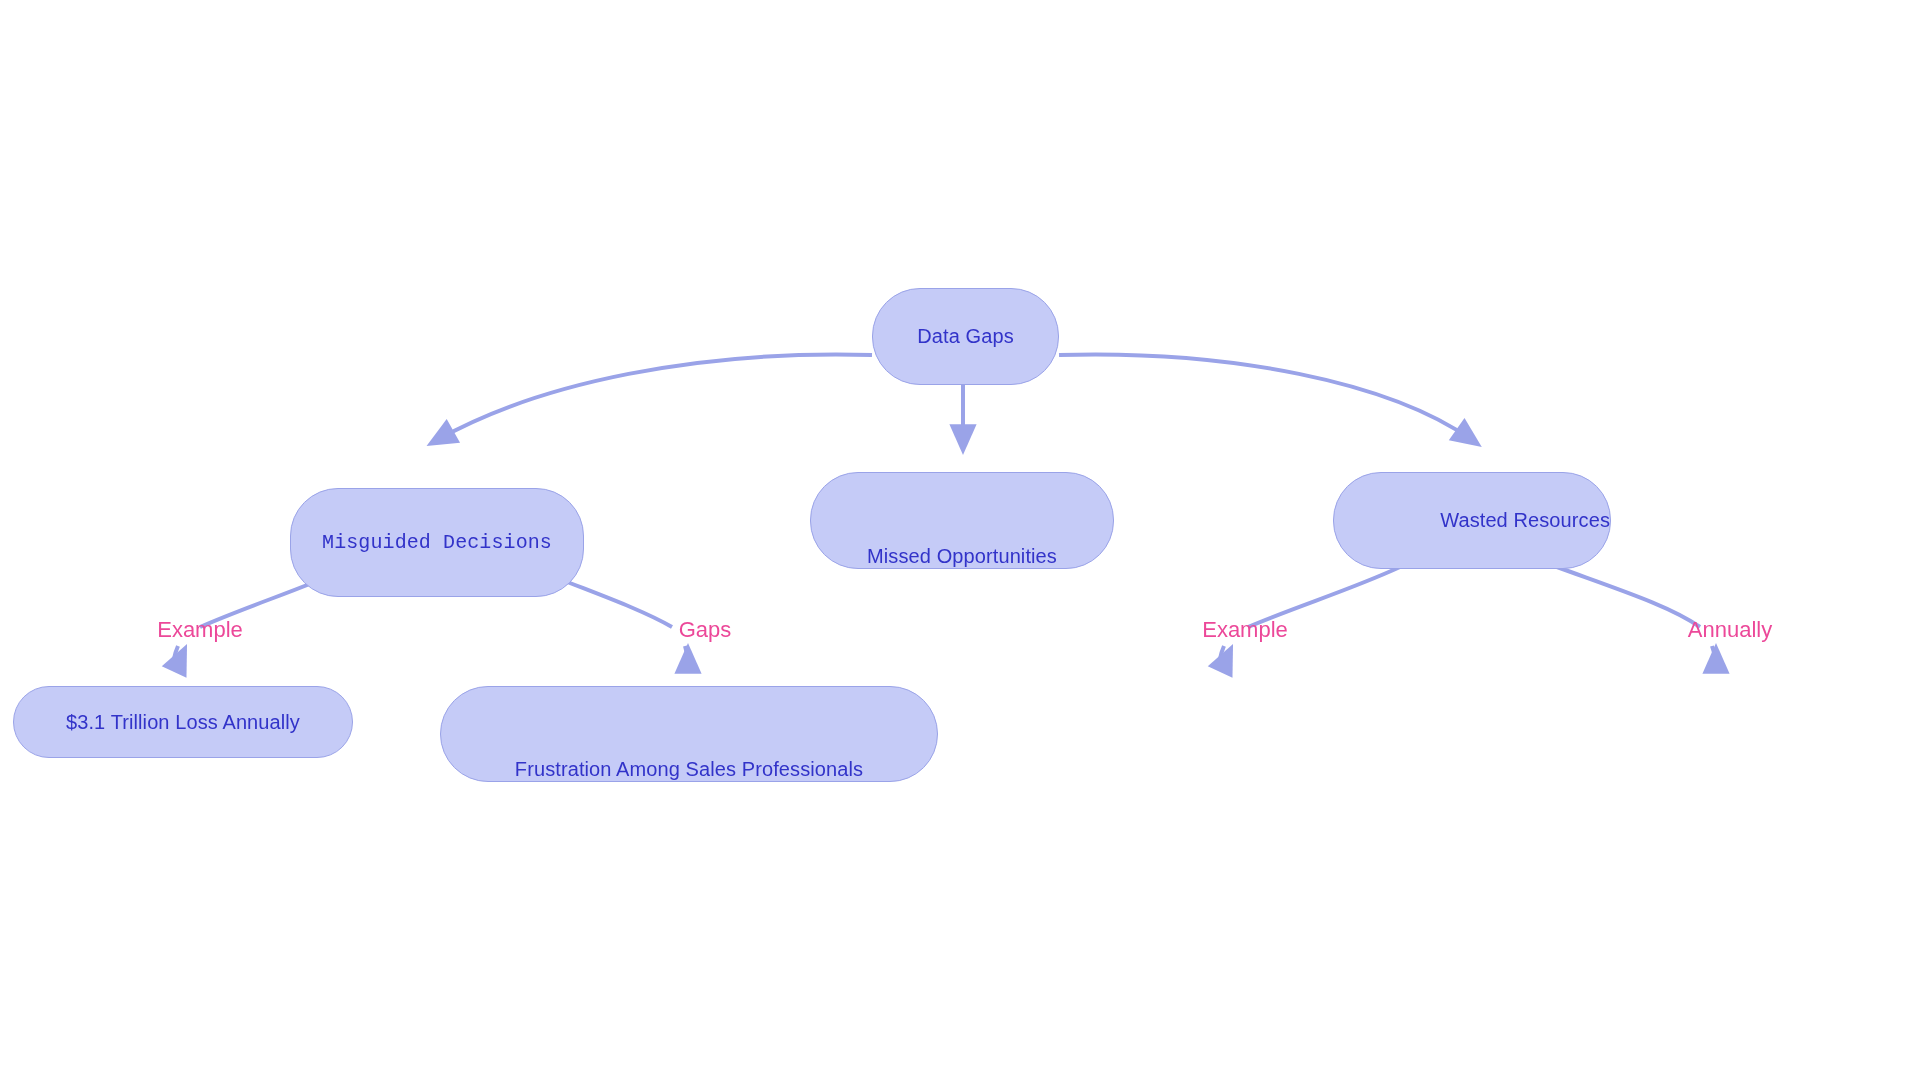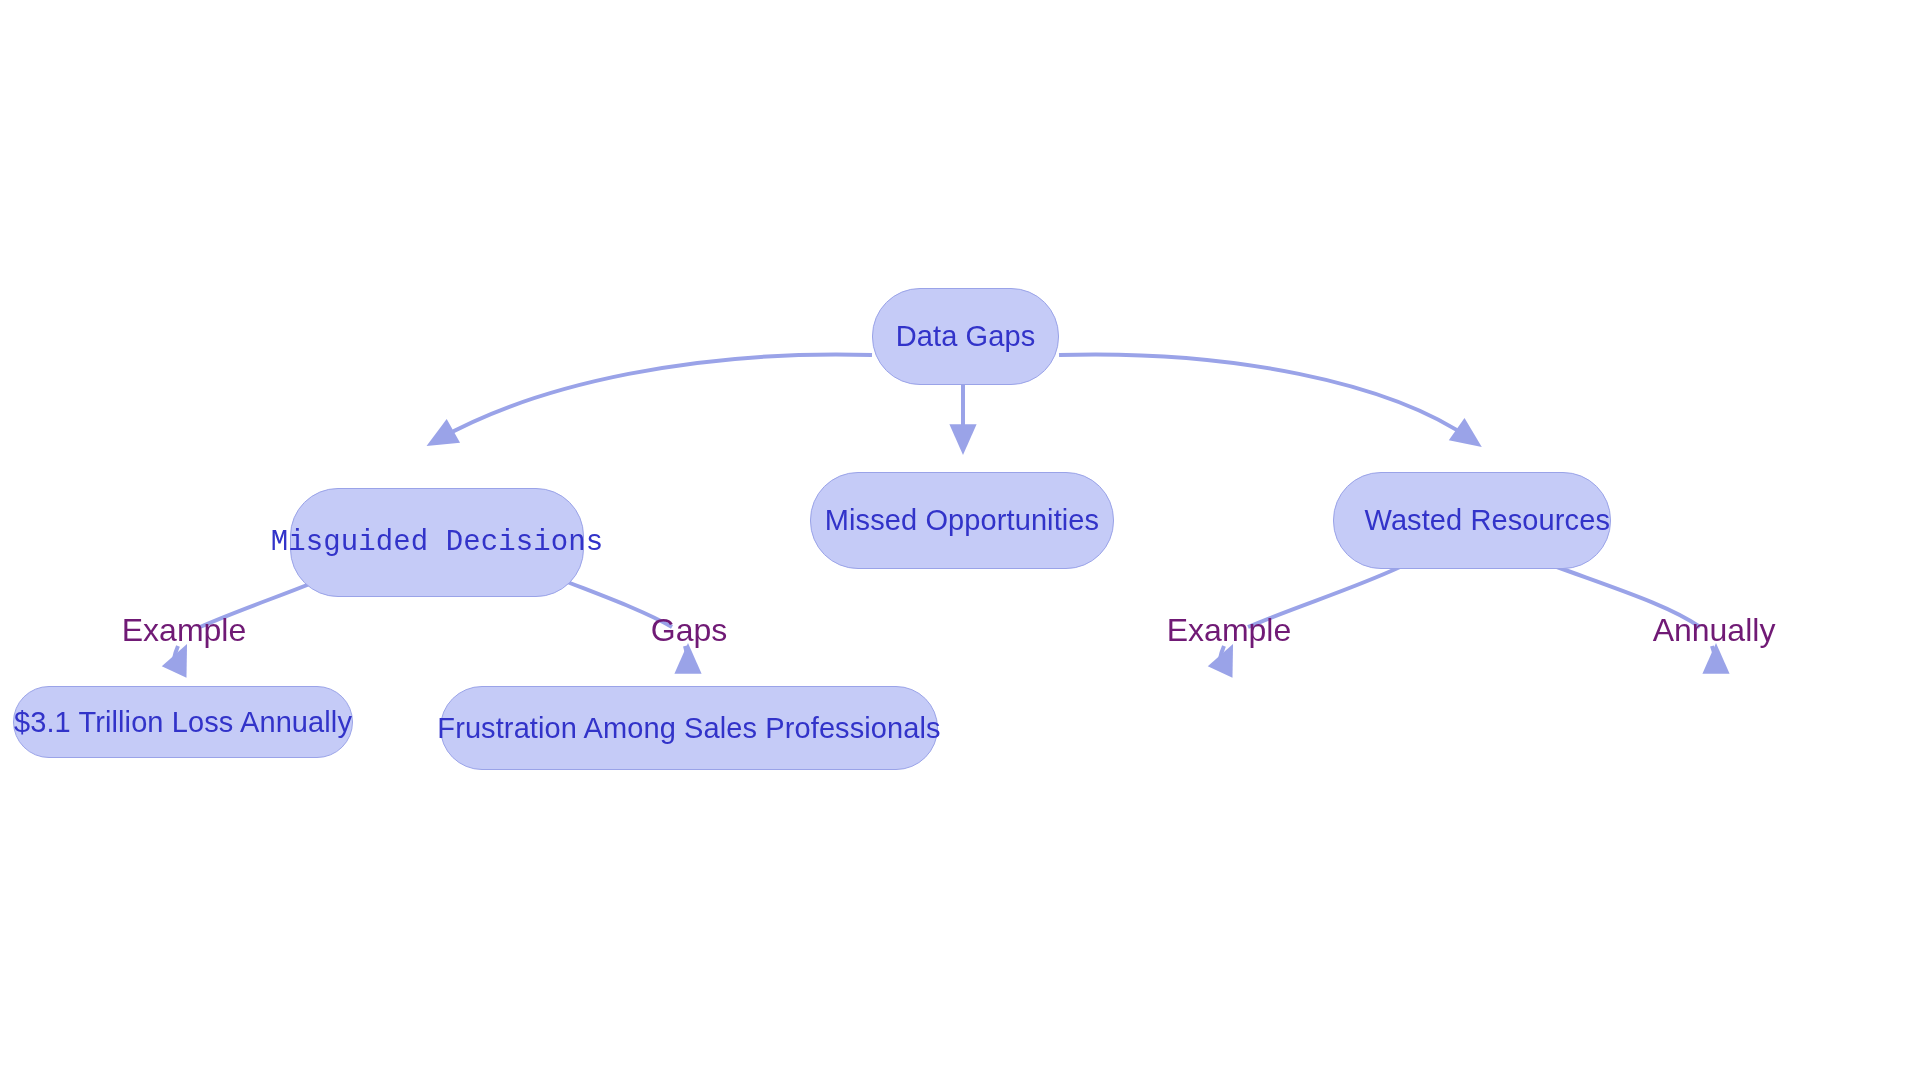--- a/index.html
+++ b/index.html
@@ -31,33 +31,34 @@
     position: absolute;
     box-sizing: border-box;
     background: #c5cbf7;
     border: 1.4px solid #9aa3e8;
     border-radius: 48px;
     display: flex;
     align-items: center;
     justify-content: center;
     color: #3233c9;
     font-family: "Liberation Sans", sans-serif;
-    font-size: 29px;
+    font-size: 20px;
     font-weight: 400;
     letter-spacing: 0.1px;
     white-space: nowrap;
   }
   .edge-label {
     position: absolute;
-    color: #701a75;
+    color: #ec4899;
     font-family: "Liberation Sans", sans-serif;
-    font-size: 32px;
+    font-size: 22px;
     white-space: nowrap;
     background: transparent;
     transform: translate(-50%, -50%);
+    margin-left: 16px;
   }
 </style>
 </head>
 <body>
 
 <div id="canvas">
 
   <svg id="edge-layer" viewBox="0 0 1920 1083" width="1920" height="1083" xmlns="http://www.w3.org/2000/svg">
     <defs>
       <marker id="arrowhead" markerWidth="9" markerHeight="9" refX="5.2" refY="4" orient="auto" markerUnits="strokeWidth">
@@ -85,33 +86,33 @@
   </svg>
 
   <div class="node" style="left:872px; top:288px; width:187px; height:97px;">
     <span>Data Gaps</span>
   </div>
 
   <div class="node" style="left:290px; top:488px; width:294px; height:109px;font-family:Liberation Mono, monospace;">
     <span>Misguided Decisions</span>
   </div>
 
-  <div class="node" style="left:810px; top:472px; width:304px; height:97px;">
+  <div class="node" style="left:810px; top:472px; width:304px; height:97px;align-items:flex-end;">
     <span>Missed Opportunities</span>
   </div>
 
   <div class="node" style="left:1333px; top:472px; width:278px; height:97px;justify-content:flex-end;">
     <span>Wasted Resources</span>
   </div>
 
   <div class="node" style="left:13px; top:686px; width:340px; height:72px;">
     <span>$3.1 Trillion Loss Annually</span>
   </div>
 
-  <div class="node" style="left:440px; top:686px; width:498px; height:84px;">
+  <div class="node" style="left:440px; top:686px; width:498px; height:96px;align-items:flex-end;">
     <span>Frustration Among Sales Professionals</span>
   </div>
 
 
 
   <div class="edge-label" style="left:184px; top:630px;">Example</div>
 
   <div class="edge-label" style="left:689px; top:630px;">Gaps</div>
 
   <div class="edge-label" style="left:1229px; top:630px;">Example</div>

